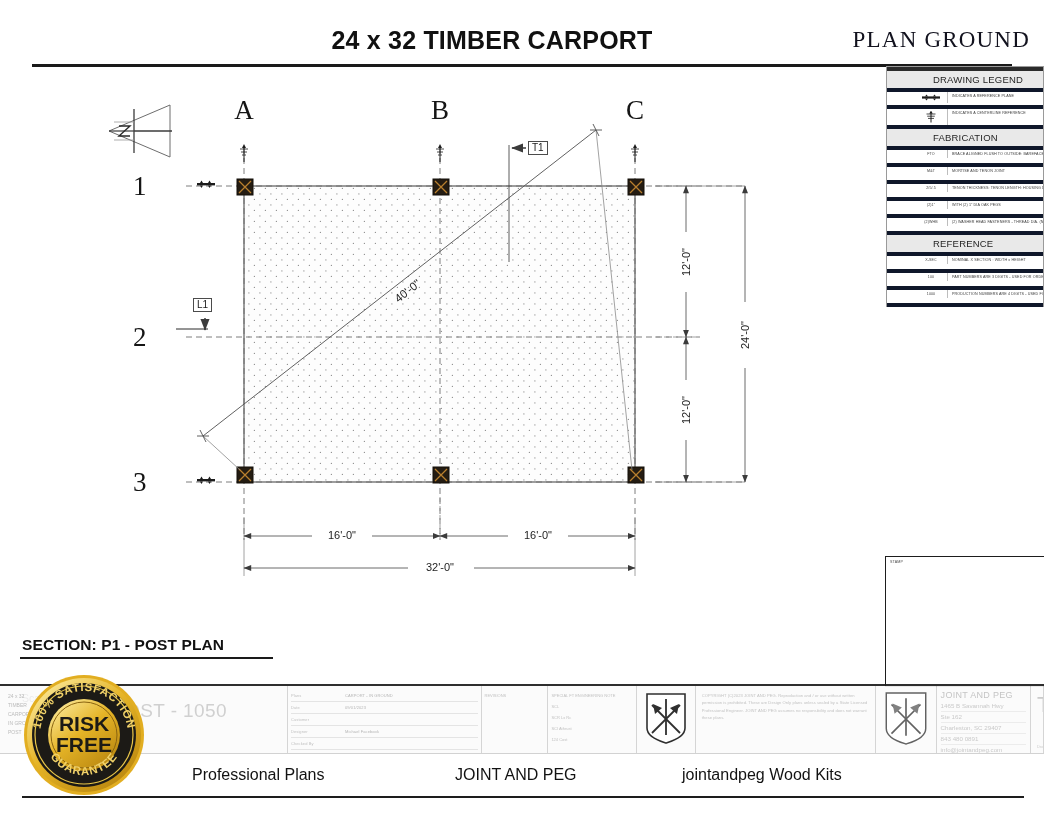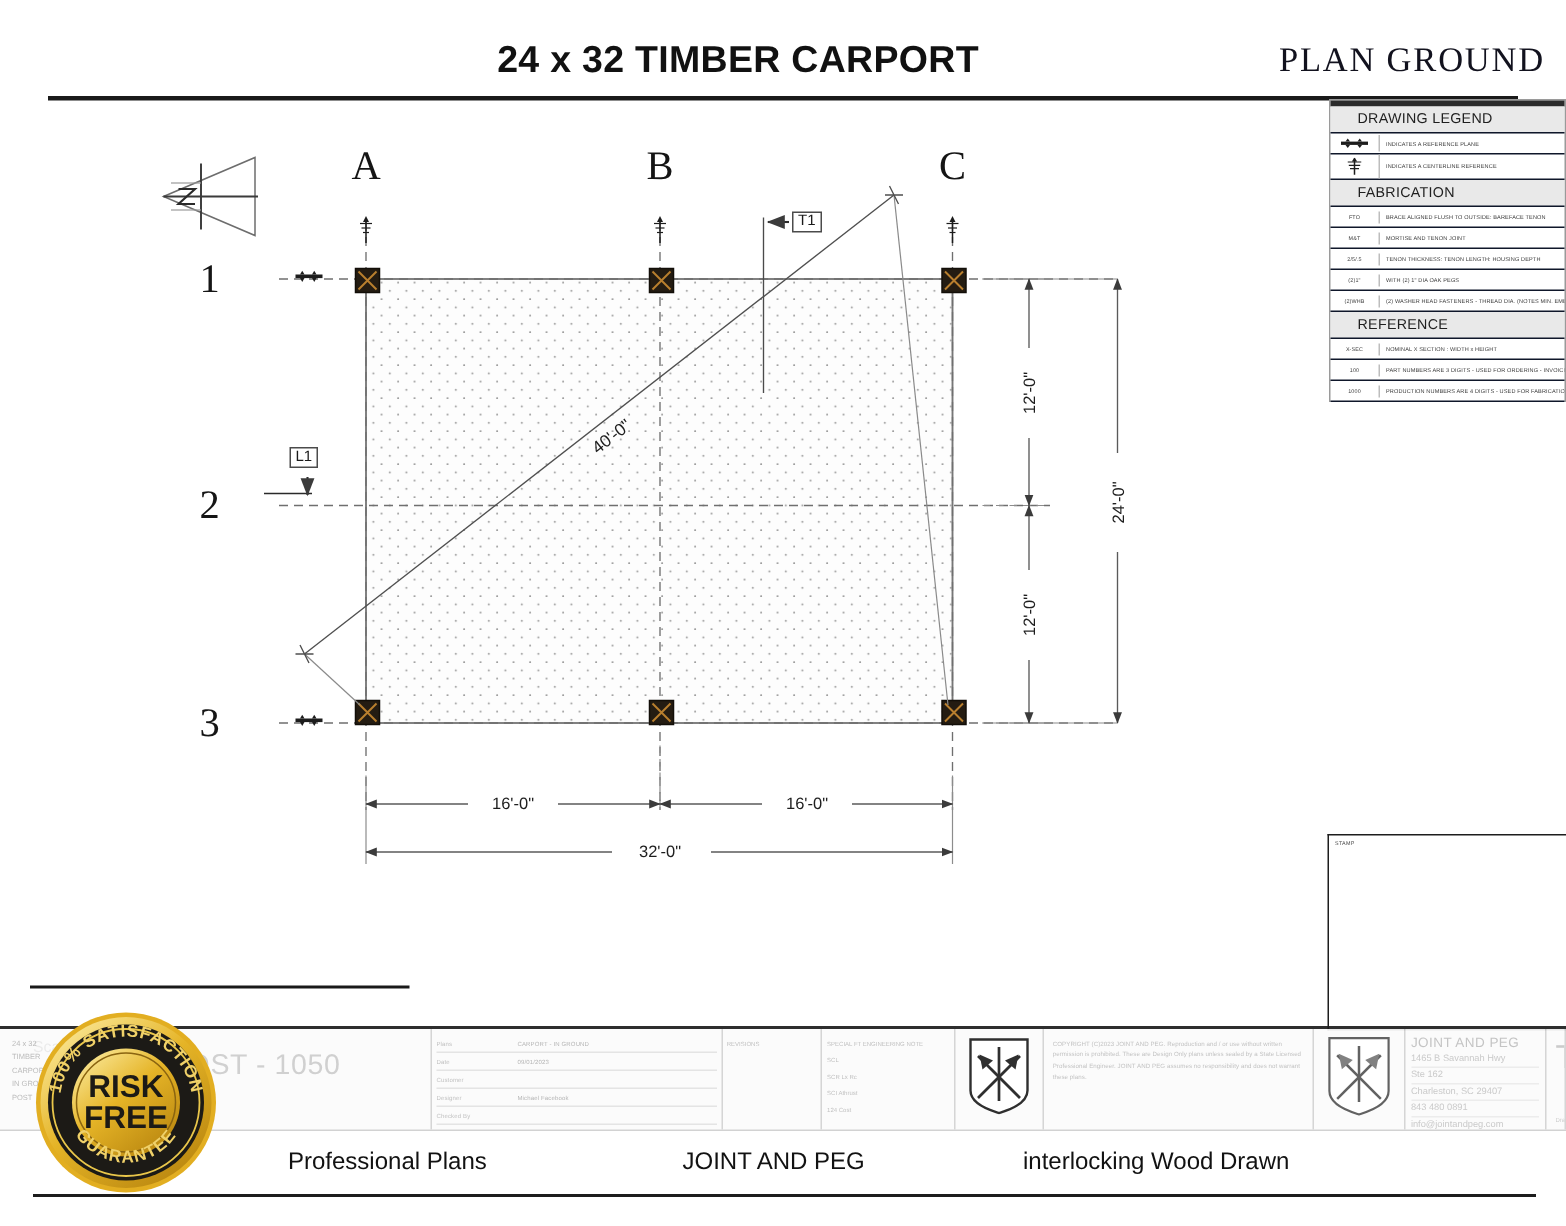--- a/index.html
+++ b/index.html
@@ -61,23 +61,24 @@
     border-bottom: none;
     background: #ffffff;
     box-sizing: border-box;
   }
   .legend-topbar {
     height: 4px;
     background: #2b2b2b;
   }
   .legend-row {
     display: flex;
-    border-bottom: 1px solid #0f172a;
+    border-bottom: 4px solid #0f172a;
     min-height: 13px;
-    align-items: center;
+    align-items: flex-start;
+    padding-left: 28px;
   }
   .legend-row.section {
     background: #e9e9e9;
   }
   .legend-row.section .legend-title {
     flex: 1;
     font-size: 9.5px;
     font-weight: 400;
     color: #1f1f1f;
     padding: 3px 0 3px 18px;
@@ -626,20 +627,21 @@
   <div class="grid-letter" style="left:440px; top:95px;">B</div>
   <div class="grid-letter" style="left:635px; top:95px;">C</div>
 
   <div class="grid-number" style="left:133px; top:186px;">1</div>
   <div class="grid-number" style="left:133px; top:337px;">2</div>
   <div class="grid-number" style="left:133px; top:482px;">3</div>
 
   <div class="tag-box" style="left:193px; top:298px;">L1</div>
   <div class="tag-box" style="left:528px; top:141px;">T1</div>
 
+  <div class="section-title">SECTION:   P1 - POST PLAN</div>
   <div class="section-title-rule"></div>
   <div class="section-scale">Scale</div>
 
   <div class="stamp-box">
     <div class="stamp-label">STAMP</div>
   </div>
 
   <div class="titleblock">
 
     <div class="tb-cell tb-proj">
@@ -768,17 +770,17 @@
     <text font-family="Liberation Sans, sans-serif" font-size="11.5" font-weight="bold" fill="#f0d169" letter-spacing="0.8">
       <textPath href="#arcBot" startOffset="50%" text-anchor="middle">GUARANTEE</textPath>
     </text>
     <text x="62" y="58" text-anchor="middle" font-family="Liberation Sans, sans-serif" font-size="21" font-weight="bold" fill="#1c1a16">RISK</text>
     <text x="62" y="79" text-anchor="middle" font-family="Liberation Sans, sans-serif" font-size="21" font-weight="bold" fill="#1c1a16">FREE</text>
   </svg>
 
   <div class="footer">
     <span style="left:192px;">Professional Plans</span>
     <span style="left:455px;">JOINT AND PEG</span>
-    <span style="left:682px;">interlocking Wood Drawn</span>
+    <span style="left:682px;">jointandpeg Wood Kits</span>
   </div>
   <div class="footer-rule"></div>
 
 </div>
 
 </body></html>

